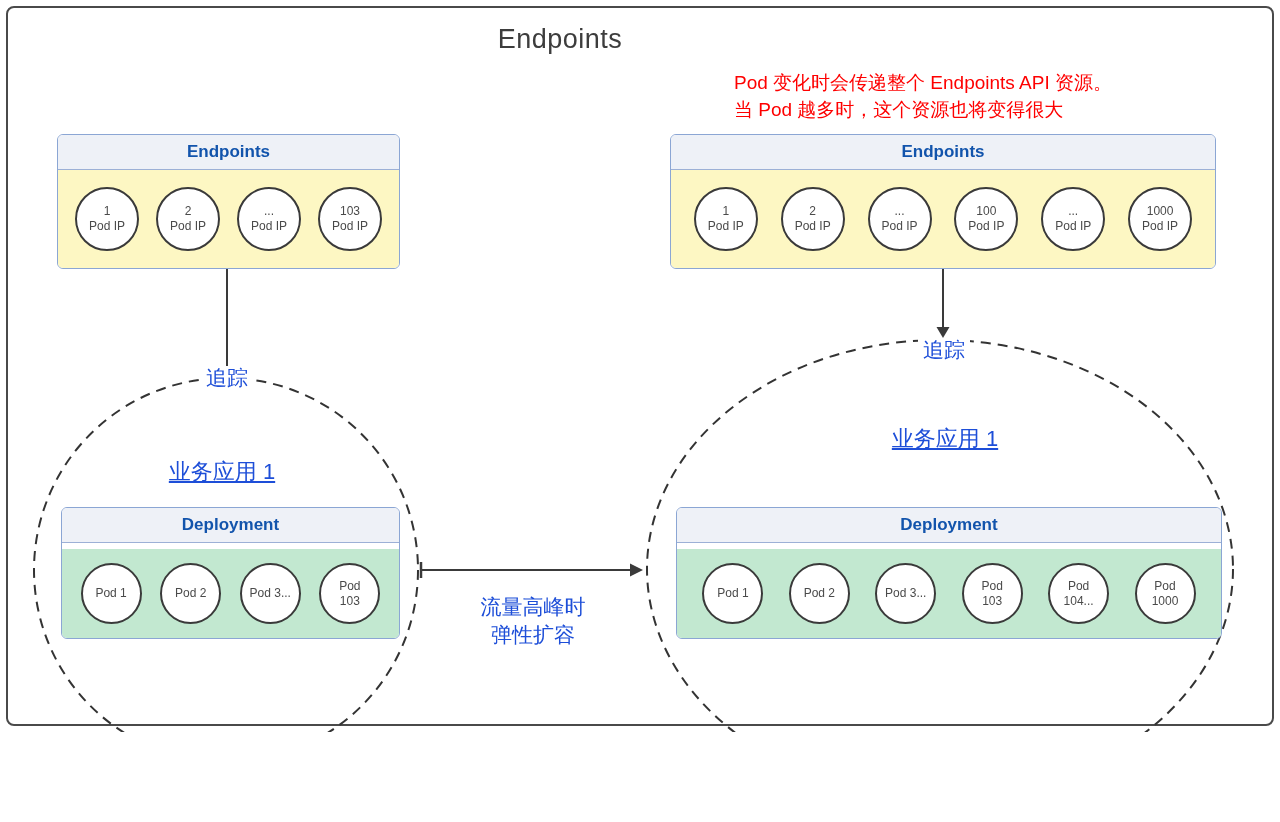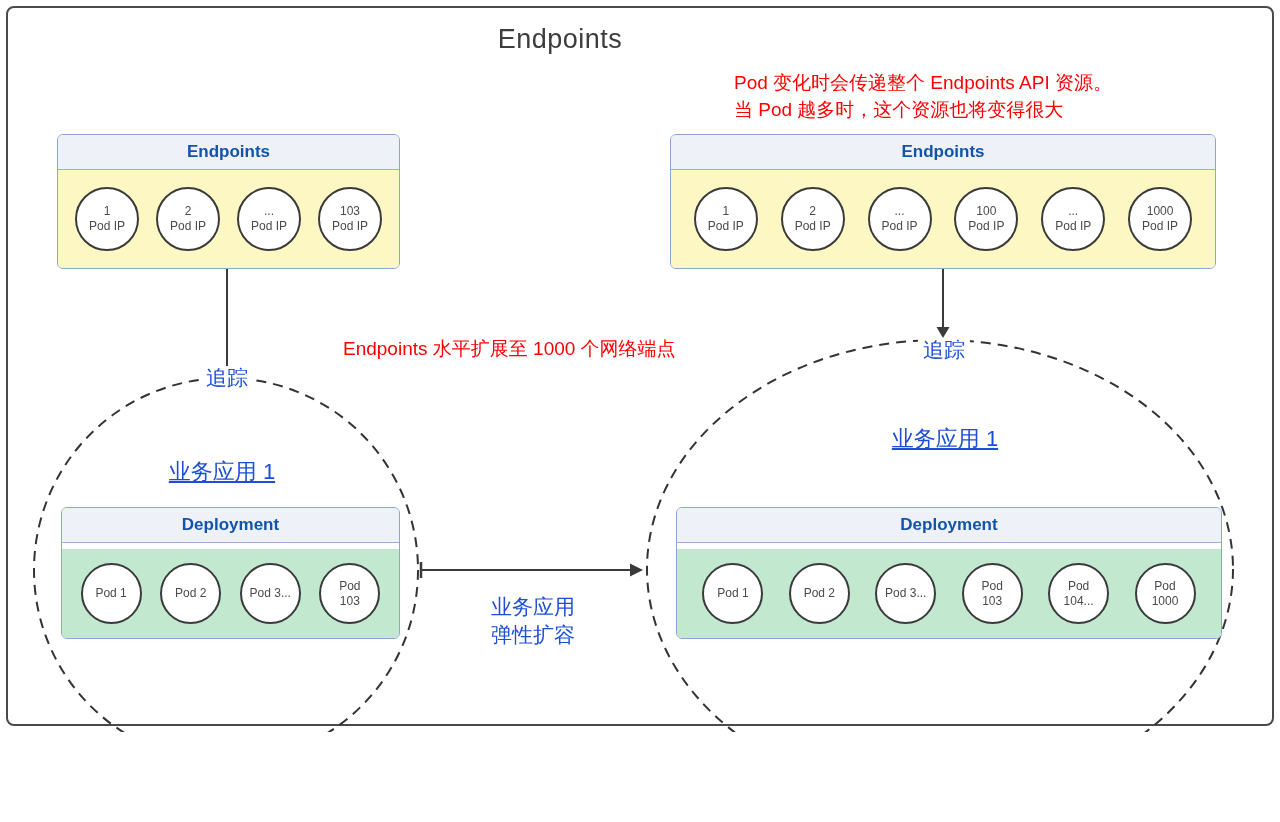--- a/index.html
+++ b/index.html
@@ -78,21 +78,20 @@
   </svg>
 
   <div class="title">Endpoints</div>
 
   <div class="note note-tr">
     <div>Pod 变化时会传递整个 Endpoints API 资源。</div>
     <div>当 Pod 越多时，这个资源也将变得很大</div>
   </div>
 
   <div class="note note-mid">
-    <div>Endpoints 水平扩展至 1000 个网络端点</div>
   </div>
 
   <div class="box" style="left:57px;top:134px;width:341px;height:133px">
     <div class="box-hd">Endpoints</div>
     <div class="box-bd bd-yellow">
       <div class="circ">
         <span>1</span>
         <span>Pod IP</span>
       </div>
       <div class="circ">
@@ -192,16 +191,16 @@
         <span>104...</span>
       </div>
       <div class="circ">
         <span>Pod</span>
         <span>1000</span>
       </div>
     </div>
   </div>
 
   <div class="lbl arrow-lbl" style="left:533px;top:546px;">
-    <div>业务应用</div>
+    <div>流量高峰时</div>
     <div>弹性扩容</div>
   </div>
 </div>
 
 </body></html>

